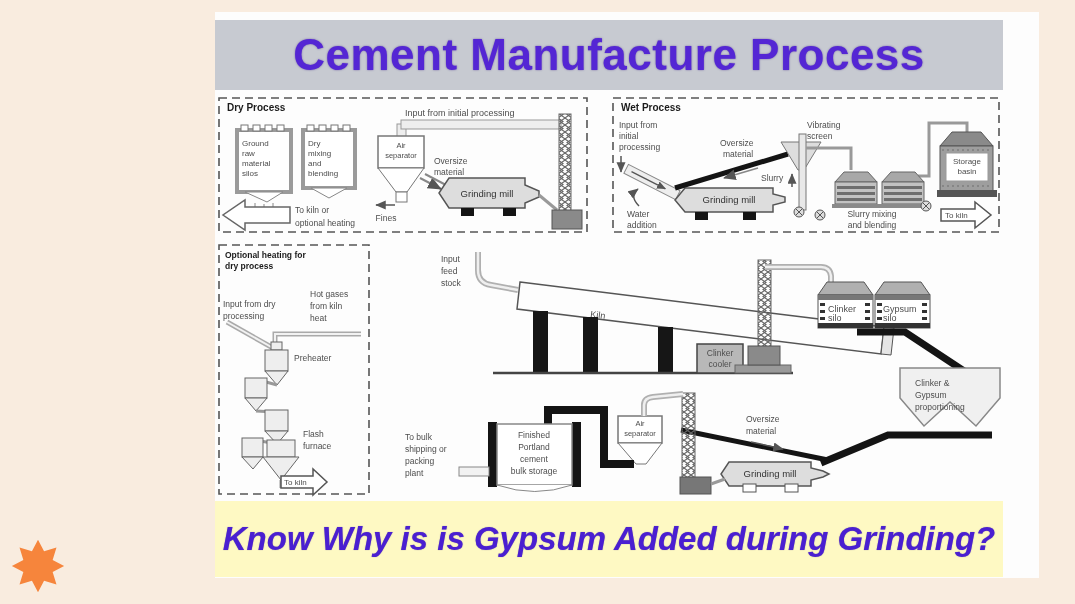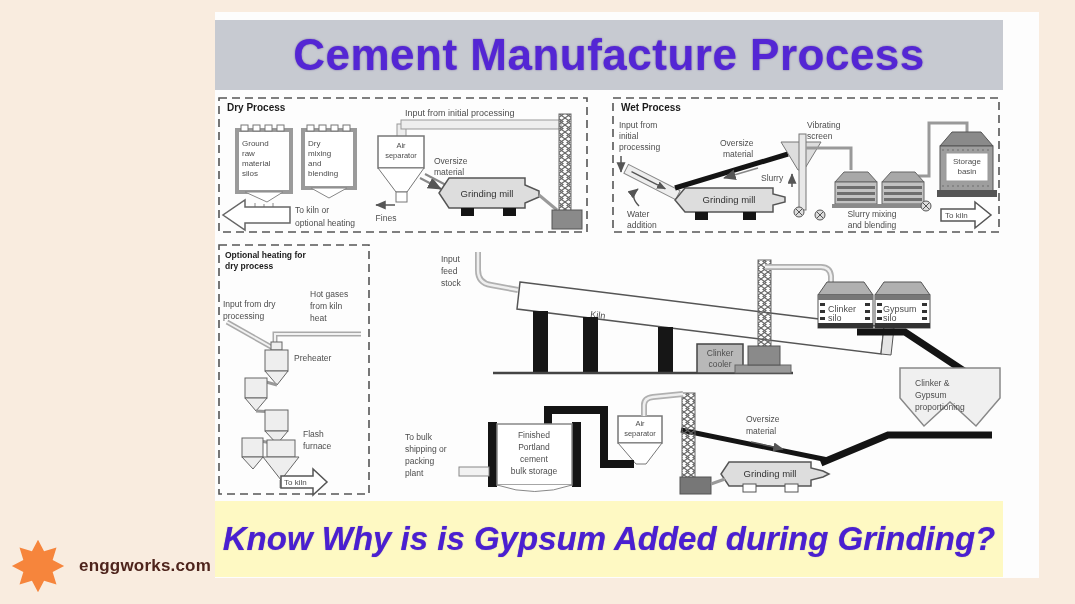--- a/index.html
+++ b/index.html
@@ -387,14 +387,13 @@
 
   <div class="banner">
     <div class="banner-text">Know Why is is Gypsum Added during Grinding?</div>
   </div>
 </div>
 
 <div class="logo">
   <svg width="56" height="56" viewBox="0 0 60 60">
     <polygon fill="#f6853c" points="58,30 45.7,23.5 49.8,10.2 36.5,14.3 30,2 23.5,14.3 10.2,10.2 14.3,23.5 2,30 14.3,36.5 10.2,49.8 23.5,45.7 30,58 36.5,45.7 49.8,49.8 45.7,36.5"></polygon>
   </svg>
-  <span class="logo-text">enggworks.com</span>
 </div>
 
 </body></html>

